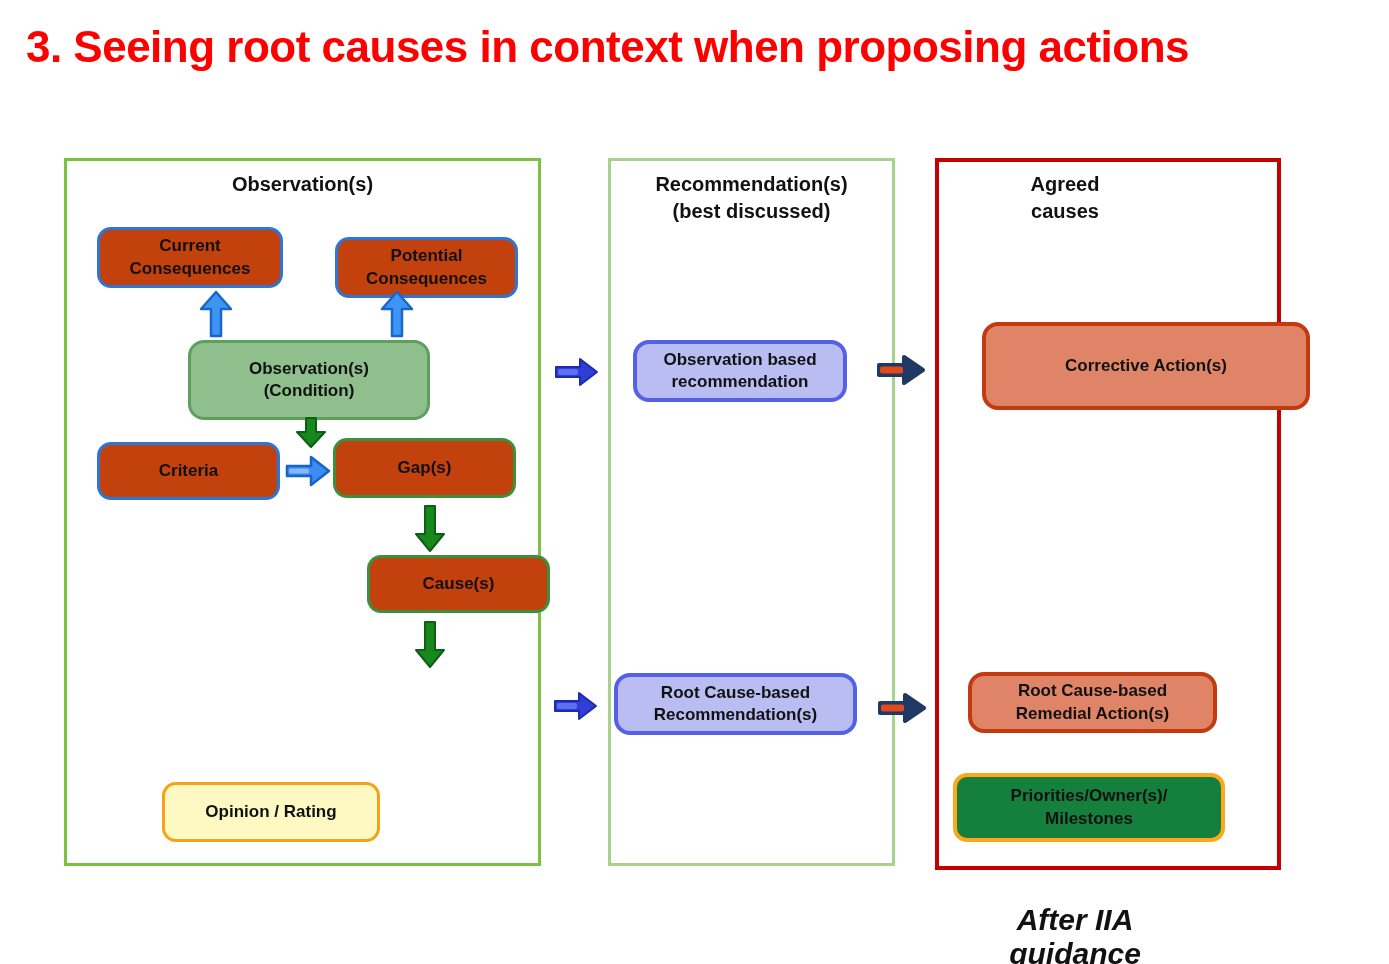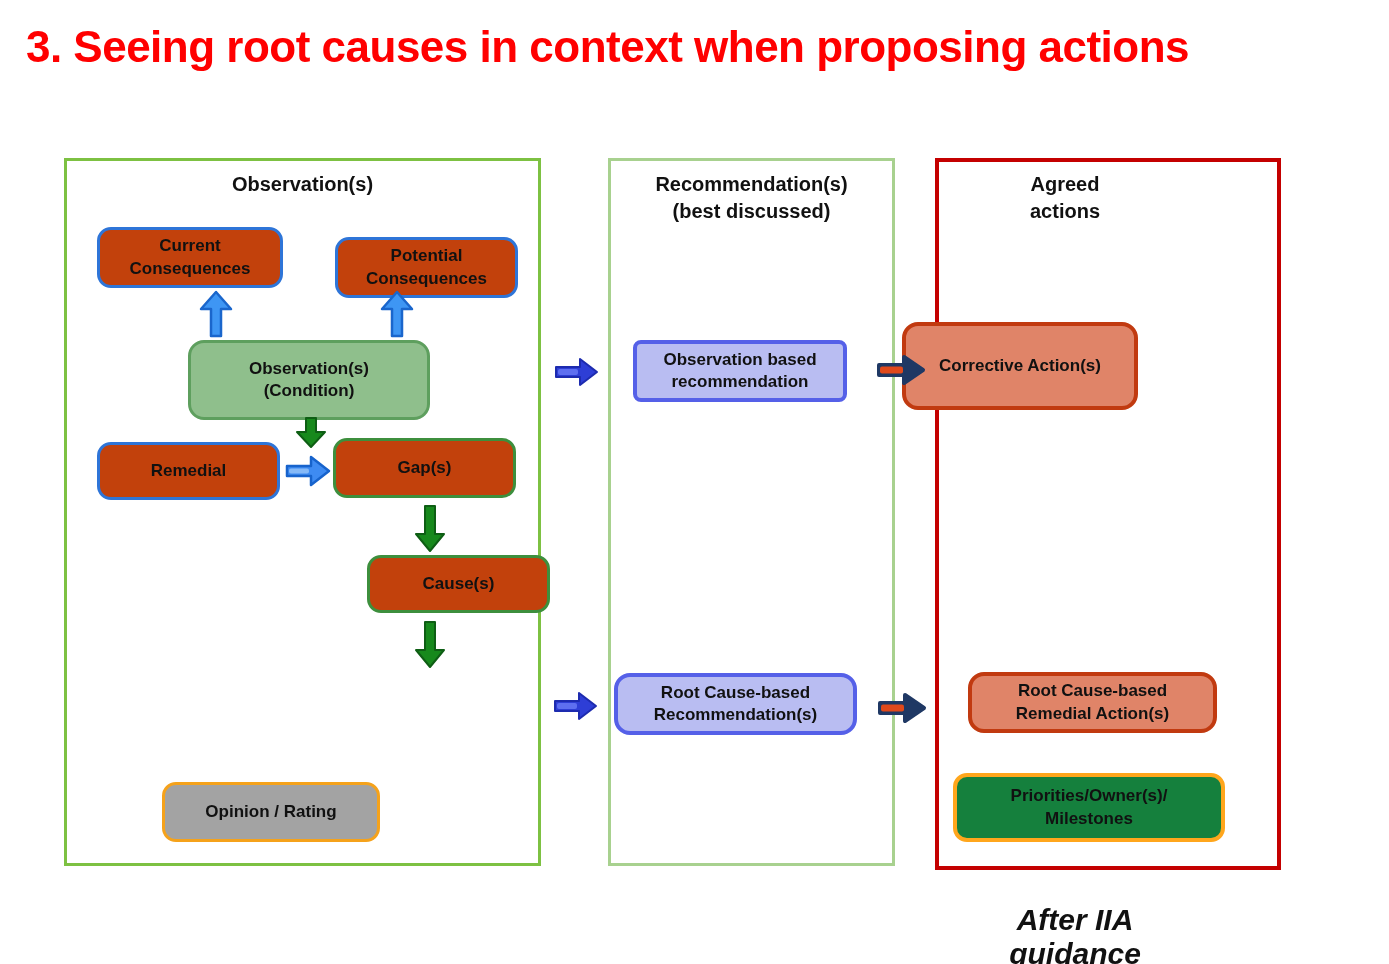--- a/index.html
+++ b/index.html
@@ -27,36 +27,36 @@
   .pt-right{left:965px;top:171px;width:200px;}
 
   .box{
     display:flex;align-items:center;justify-content:center;text-align:center;
     font-weight:bold;color:#111;font-size:17px;line-height:1.3;
     white-space:pre-line;border-radius:14px;
   }
   .box-blue{background:#c2410c;border:3px solid #2E75D8;}
   .box-green{background:#c2410c;border:3px solid #3D8F3D;}
   .box-green-light{background:#8FBF8C;border:3px solid #5E9F5E;border-radius:16px;}
-  .box-orange{background:#a3a3a3;border:3px solid #F5A21B;}
+  .box-orange{background:#fef9c3;border:3px solid #F5A21B;}
   .box-lavender{background:#B9BDF2;border:4px solid #5560E8;border-radius:16px;}
   .box-salmon{background:#E08468;border:4px solid #C13A10;border-radius:16px;}
   .box-tan{background:#15803d;border:4px solid #FFA61C;}
 
   .b-current{left:97px;top:227px;width:186px;height:61px;}
   .b-potential{left:335px;top:227px;width:183px;height:61px;margin-top:10px;}
   .b-condition{left:188px;top:340px;width:242px;height:80px;}
   .b-criteria{left:97px;top:442px;width:183px;height:58px;}
   .b-gap{left:333px;top:438px;width:183px;height:60px;}
   .b-cause{left:333px;top:555px;width:183px;height:58px;margin-left:34px;}
   .b-rootcause{left:333px;top:673px;width:183px;height:58px;}
   .b-opinion{left:162px;top:782px;width:218px;height:60px;}
-  .b-obsrec{left:633px;top:340px;width:214px;height:62px;border-radius:8px;}
+  .b-obsrec{left:633px;top:340px;width:214px;height:62px;}
   .b-rcrec{left:614px;top:673px;width:243px;height:62px;}
-  .b-corrective{left:902px;top:322px;width:236px;height:88px;}
+  .b-corrective{left:982px;top:322px;width:328px;height:88px;}
   .b-remedial{left:968px;top:672px;width:249px;height:61px;}
   .b-priorities{left:953px;top:773px;width:272px;height:69px;}
 
   .a-up1{left:199px;top:290px;}
   .a-up2{left:380px;top:290px;}
   .a-downA{left:295px;top:416px;}
   .a-downB{left:414px;top:504px;}
   .a-downC{left:414px;top:620px;}
   .a-crit{left:285px;top:453px;}
   .a-blue1{left:554px;top:356px;}
@@ -77,29 +77,29 @@
   <div class="abs main-title">3. Seeing root causes in context when proposing actions</div>
 
   <div class="abs panel panel-left"></div>
   <div class="abs panel panel-middle"></div>
   <div class="abs panel panel-right"></div>
 
   <div class="abs panel-title pt-left">Observation(s)</div>
   <div class="abs panel-title pt-middle">Recommendation(s)
 (best discussed)</div>
   <div class="abs panel-title pt-right">Agreed
-actions</div>
+causes</div>
 
   <div class="abs box box-blue b-current">Current
 Consequences</div>
   <div class="abs box box-blue b-potential">Potential
 Consequences</div>
   <div class="abs box box-green-light b-condition">Observation(s)
 (Condition)</div>
-  <div class="abs box box-blue b-criteria">Remedial</div>
+  <div class="abs box box-blue b-criteria">Criteria</div>
   <div class="abs box box-green b-gap">Gap(s)</div>
   <div class="abs box box-green b-cause">Cause(s)</div>
   <div class="abs box box-orange b-opinion">Opinion / Rating</div>
 
   <div class="abs box box-lavender b-obsrec">Observation based
 recommendation</div>
   <div class="abs box box-lavender b-rcrec">Root Cause-based
 Recommendation(s)</div>
 
   <div class="abs box box-salmon b-corrective">Corrective Action(s)</div>

